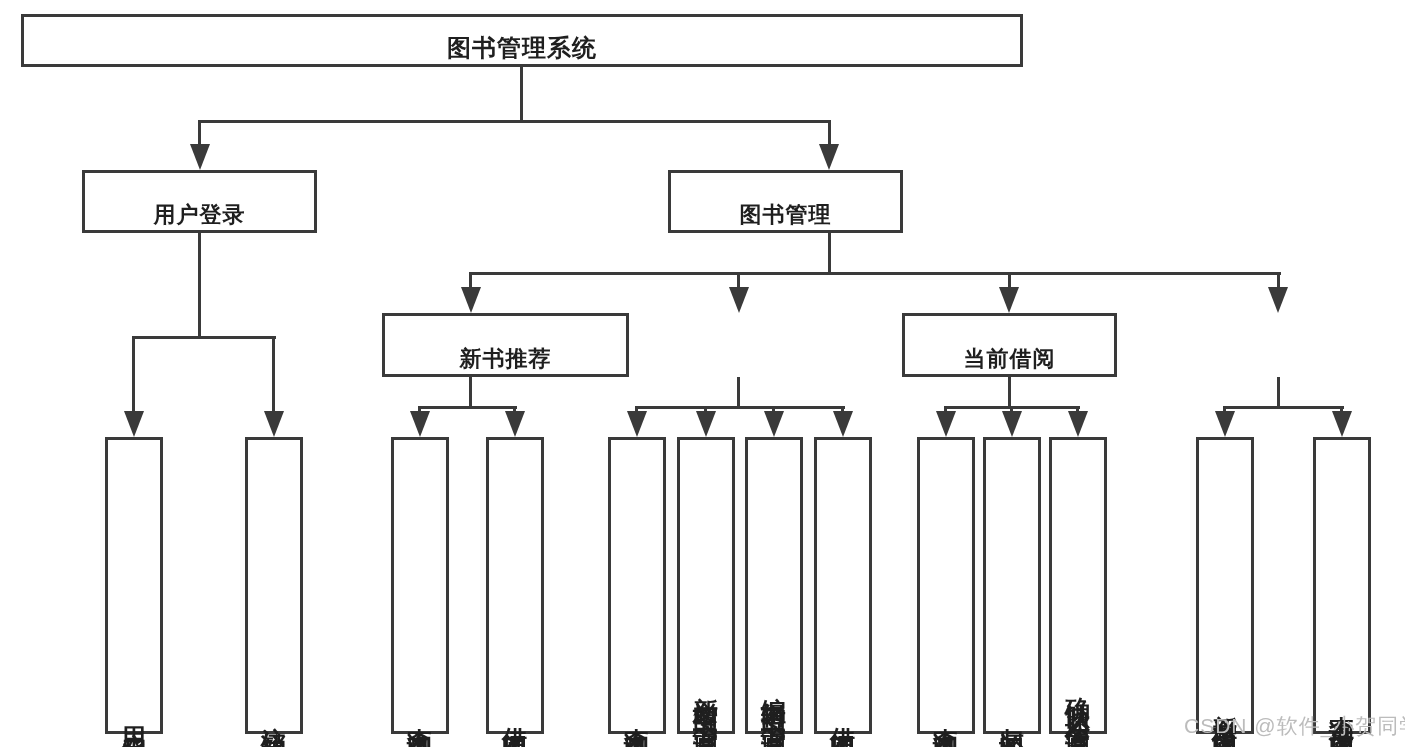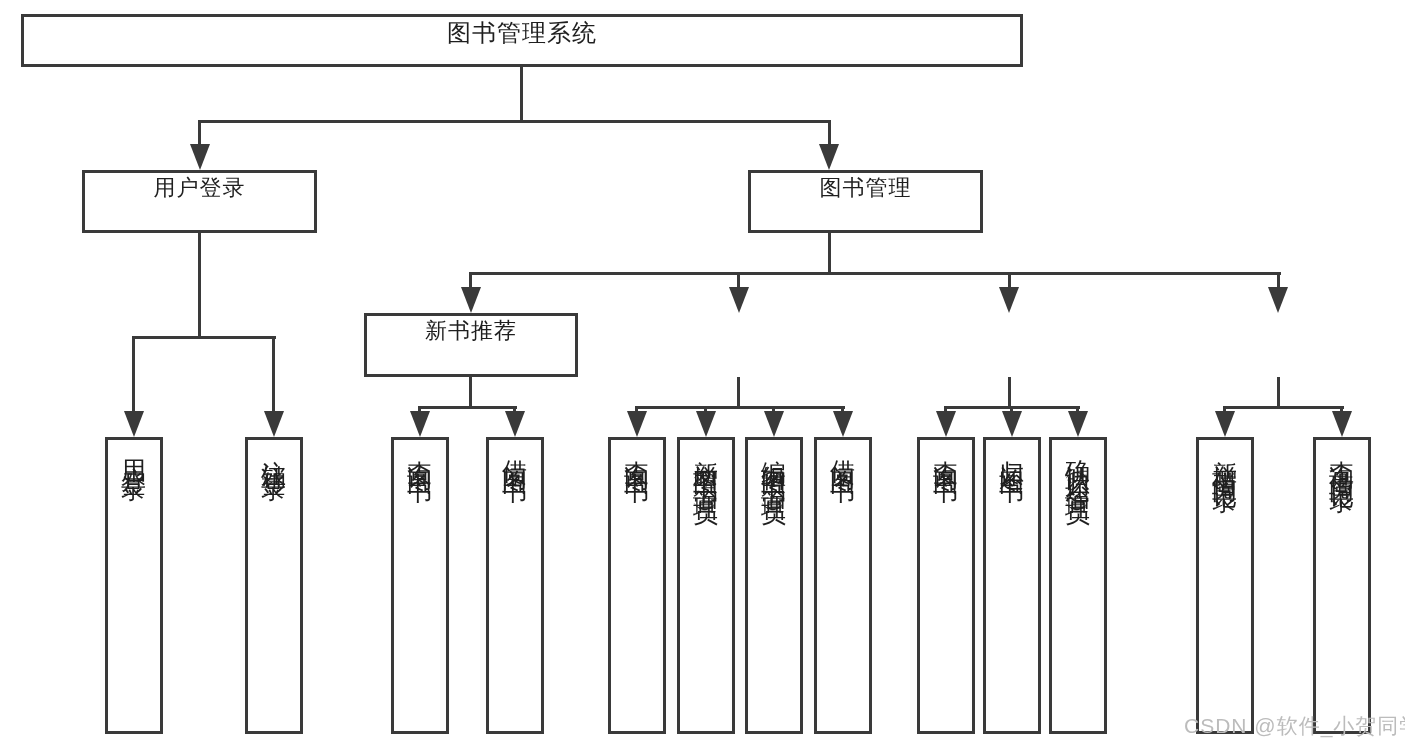--- a/index.html
+++ b/index.html
@@ -2,21 +2,21 @@
 <html><head>
 <meta charset="utf-8">
 <style>
   html,body{margin:0;padding:0;background:#ffffff;}
   .stage{
     position:relative;width:1405px;height:747px;background:#ffffff;overflow:hidden;
     font-family:"Liberation Sans","DejaVu Sans",sans-serif;color:#1f1f1f;
   }
   .box{
     position:absolute;box-sizing:border-box;border:3px solid #3a3a3a;background:#ffffff;
-    display:flex;align-items:flex-start;justify-content:center;text-align:center;
+    display:flex;align-items:flex-end;justify-content:center;text-align:center;font-weight:bold;
   }
   .h1{font-size:24px;letter-spacing:1px;}
   .h2{font-size:22px;letter-spacing:1px;}
   .leaf{font-size:25px;}
   .leaf .vtext{
     writing-mode:vertical-rl;text-orientation:mixed;
     letter-spacing:6px;line-height:1.2;
   }
   .vl{position:absolute;width:3px;background:#3a3a3a;}
   .hl{position:absolute;height:3px;background:#3a3a3a;}
@@ -36,26 +36,29 @@
 <div class="stage">
 
   <div class="box h1" style="left:21px;top:14px;width:1002px;height:53px">
     <span>图书管理系统</span>
   </div>
 
   <div class="box h2" style="left:82px;top:170px;width:235px;height:63px">
     <span>用户登录</span>
   </div>
 
-  <div class="box h2" style="left:748px;top:170px;width:235px;height:63px">
+  <div class="box h2" style="left:668px;top:170px;width:235px;height:63px">
     <span>图书管理</span>
   </div>
 
-  <div class="box h2" style="left:364px;top:313px;width:214px;height:64px">
+  <div class="box h2" style="left:382px;top:313px;width:247px;height:64px">
     <span>新书推荐</span>
+  </div>
+  <div class="box h2" style="left:902px;top:313px;width:215px;height:64px">
+    <span>当前借阅</span>
   </div>
 
   <div class="box leaf" style="left:105px;top:437px;width:58px;height:297px">
     <span class="vtext">用户登录</span>
   </div>
   <div class="box leaf" style="left:245px;top:437px;width:58px;height:297px">
     <span class="vtext">注销登录</span>
   </div>
 
   <div class="box leaf" style="left:391px;top:437px;width:58px;height:297px">

